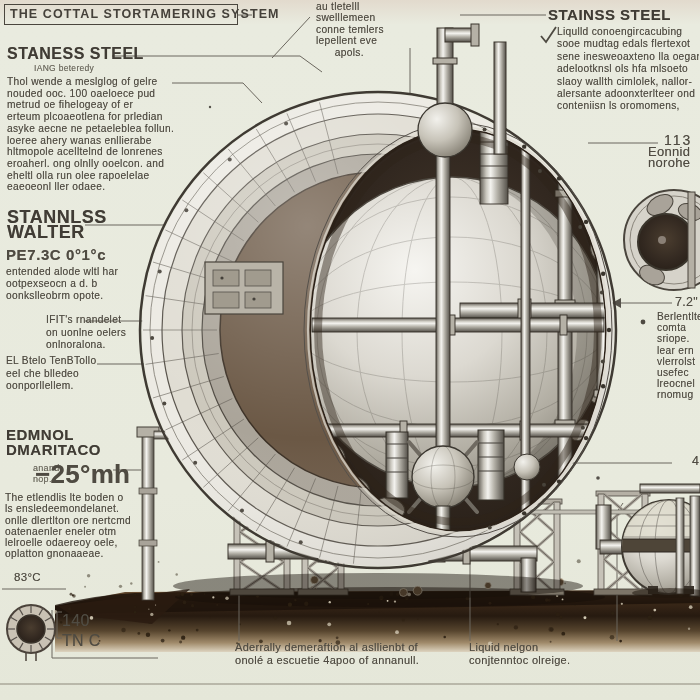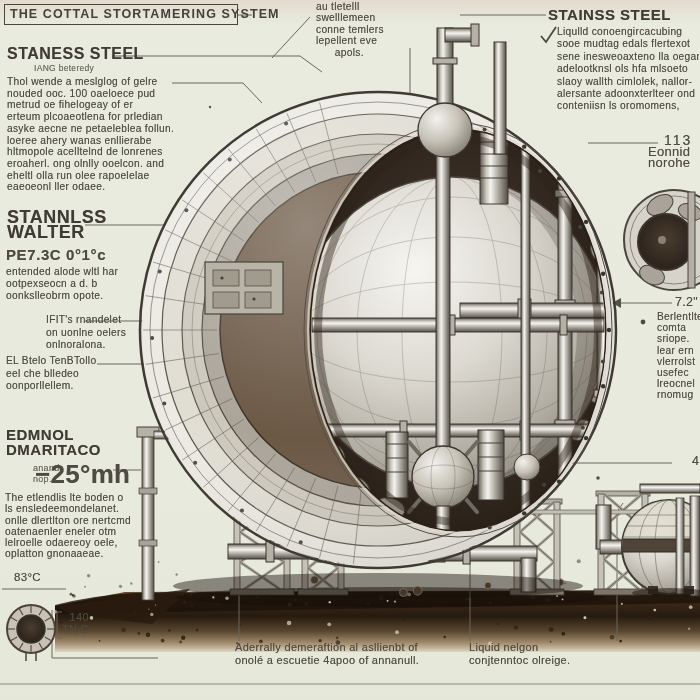--- a/index.html
+++ b/index.html
@@ -593,21 +593,21 @@
   <div class="txt small" style="left:7px;top:463px;font-size:9px;line-height:10.5px;">anand
 nop.</div>
   <div class="txt" style="left:35px;top:459px;font-size:26px;font-weight:600;">−25°mh</div>
   <div class="txt" style="left:5px;top:492px;font-size:10.2px;line-height:11.3px;">The etlendlis lte boden o
 ls ensledeemondelanet.
 onlle dlertlton ore nertcmd
 oatenaenler eneler otm
 lelroelle odaereoy oele,
 oplatton gnonaaeae.</div>
   <div class="txt" style="left:14px;top:571px;font-size:11.5px;">83°C</div>
-  <div class="txt" style="left:62px;top:611px;font-size:11px;line-height:12px;text-align:right;">140
+  <div class="txt" style="left:62px;top:611px;font-size:16px;line-height:20px;">140
 TN C</div>
 
   <div class="txt" style="left:316px;top:1px;font-size:10.2px;line-height:11.4px;">au tletelll
 swelllemeen
 conne temlers
 lepellent eve
       apols.</div>
 
   <div class="txt hd" style="left:548px;top:6px;font-size:15px;">STAINSS STEEL</div>
   <div class="txt" style="left:557px;top:26px;font-size:10.2px;line-height:12.4px;width:142px;overflow:hidden;">Liqulld conoengircacubing

